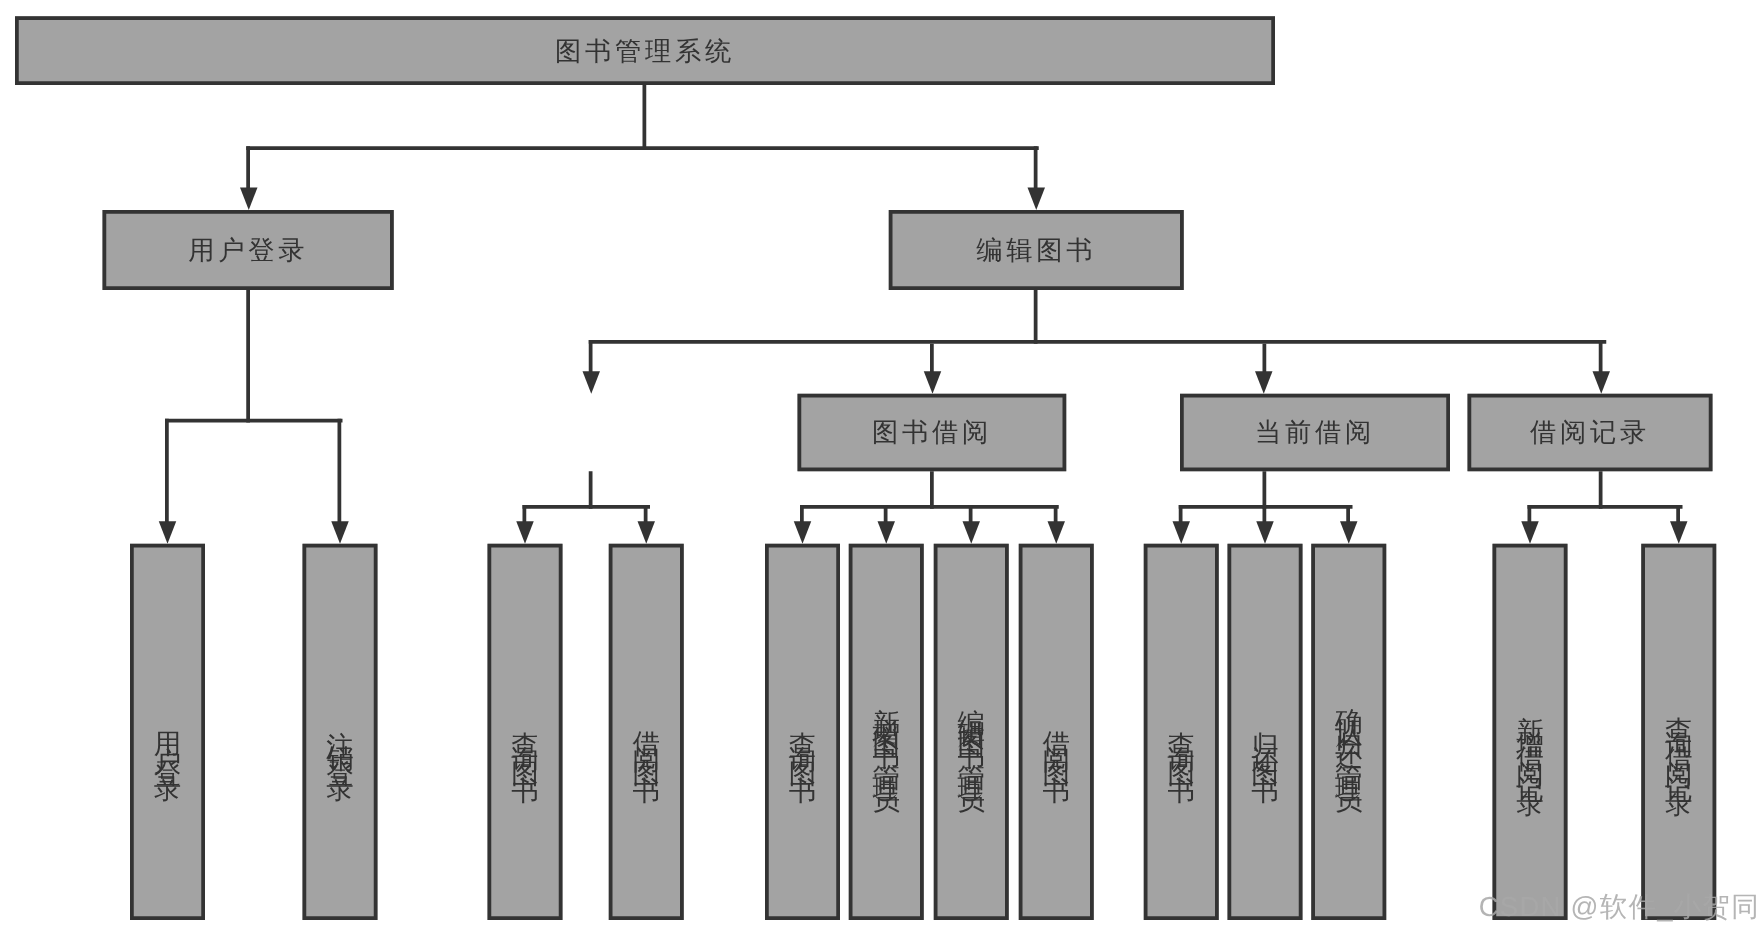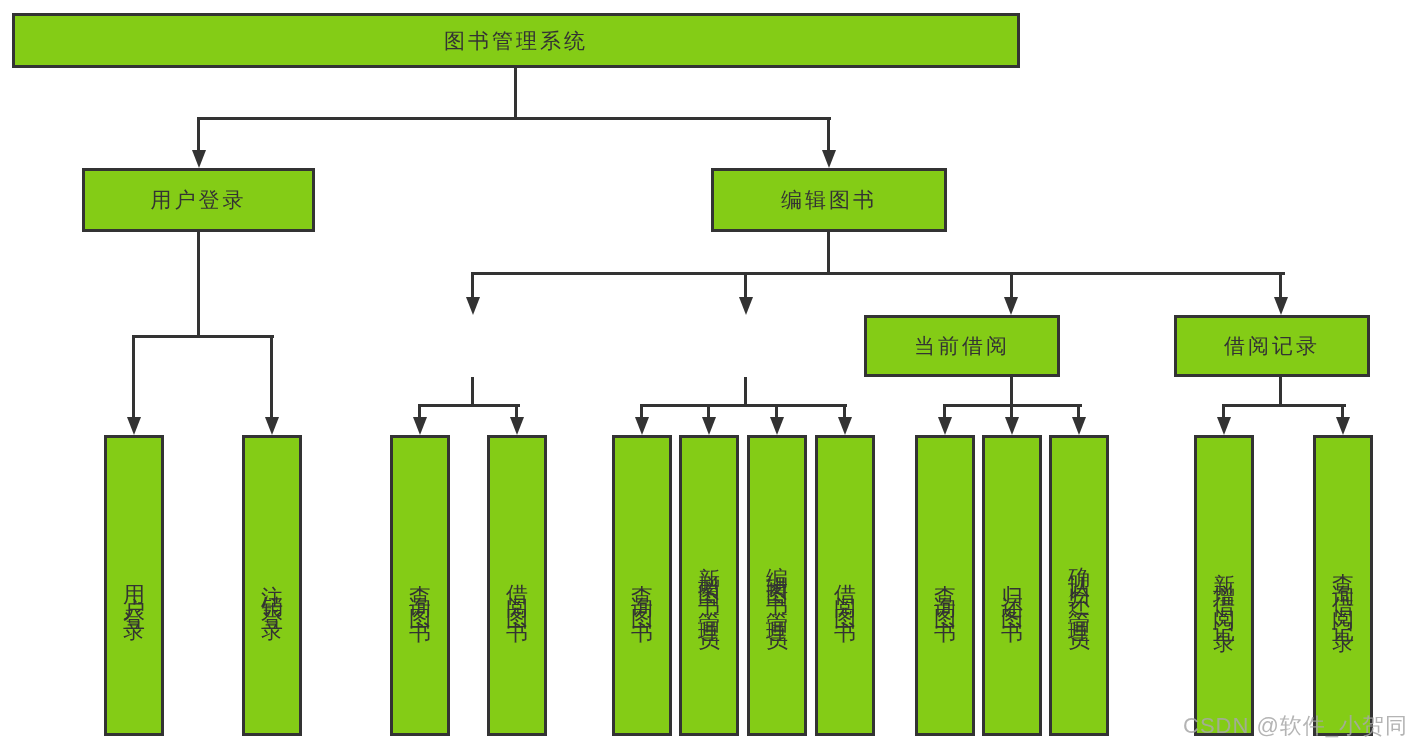--- a/index.html
+++ b/index.html
@@ -12,21 +12,21 @@
   #canvas{
     position:relative;
     width:1405px;height:747px;
     background:var(--bg);
     overflow:hidden;
     font-family:"Liberation Sans",sans-serif;
   }
   .box{
     position:absolute;
     box-sizing:border-box;
-    background:#84cc16;
+    background:#a3a3a3;
     border:3px solid var(--line);
     color:var(--text);
     display:flex;
     align-items:center;
     justify-content:center;
     text-align:center;
   }
   .h{font-size:21px;letter-spacing:3px;white-space:nowrap;}
   .v{
     writing-mode:vertical-rl;
@@ -74,21 +74,22 @@
   <div class="line" style="left:471px;top:272px;width:814px;height:3px"></div>
   <div class="line" style="left:471px;top:272px;width:3px;height:28px"></div>
   <div class="arr" style="left:466px;top:297px"></div>
   <div class="line" style="left:744px;top:275px;width:3px;height:24px"></div>
   <div class="arr" style="left:739px;top:297px"></div>
   <div class="line" style="left:1010px;top:275px;width:3px;height:24px"></div>
   <div class="arr" style="left:1004px;top:297px"></div>
   <div class="line" style="left:1279px;top:272px;width:3px;height:28px"></div>
   <div class="arr" style="left:1274px;top:297px"></div>
 
-  <div class="box h" style="left:864px;top:315px;width:196px;height:62px">当前借阅</div>
+  <div class="box h" style="left:638px;top:315px;width:215px;height:62px">图书借阅</div>
+  <div class="box h" style="left:944px;top:315px;width:216px;height:62px">当前借阅</div>
   <div class="box h" style="left:1174px;top:315px;width:196px;height:62px">借阅记录</div>
 
   <div class="line" style="left:197px;top:232px;width:3px;height:106px"></div>
   <div class="line" style="left:132px;top:335px;width:142px;height:3px"></div>
   <div class="line" style="left:132px;top:335px;width:3px;height:84px"></div>
   <div class="arr" style="left:127px;top:417px"></div>
   <div class="line" style="left:270px;top:335px;width:3px;height:84px"></div>
   <div class="arr" style="left:265px;top:417px"></div>
 
   <div class="line" style="left:471px;top:377px;width:3px;height:30px"></div>

